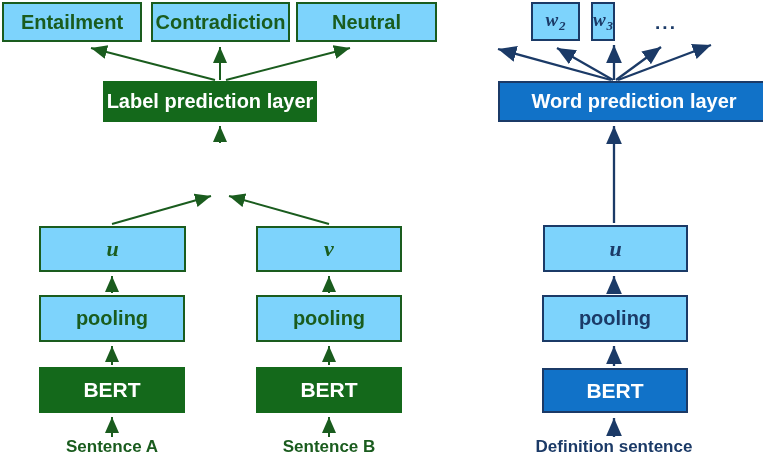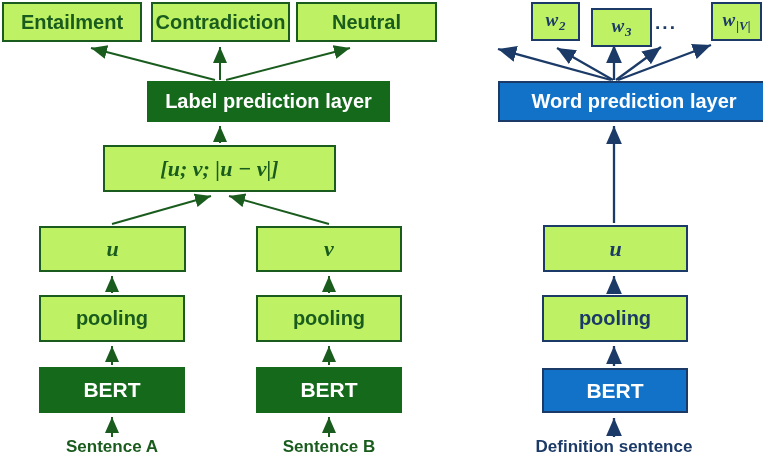--- a/index.html
+++ b/index.html
@@ -12,21 +12,21 @@
   }
   html,body{margin:0;padding:0;background:var(--bg);}
   #canvas{
     position:relative;width:763px;height:458px;background:var(--bg);
     font-family:"Liberation Sans", sans-serif;overflow:hidden;
   }
   #arrows{position:absolute;left:0;top:0;width:763px;height:458px;}
   .box{
     position:absolute;box-sizing:border-box;display:flex;
     align-items:center;justify-content:center;text-align:center;
-    background:#bef264;border:2px solid;
+    background:#7dd3fc;border:2px solid;
   }
   .g-outline{border-color:var(--green-dark);color:var(--green-dark);font-weight:600;font-size:20px;}
   .g-solid{background:var(--green-fill);border-color:var(--green-fill);color:var(--white-text);font-weight:600;font-size:20px;}
   .b-outline{border-color:var(--navy);color:var(--navy);font-weight:600;font-size:20px;}
   .b-solid{background:var(--blue-fill);border-color:var(--navy);color:var(--white-text);font-weight:600;font-size:20px;}
   .math{font-family:"Liberation Serif", serif;font-style:italic;font-weight:700;font-size:22px;}
   .wbox{font-family:"Liberation Serif", serif;font-style:italic;font-weight:700;font-size:19px;}
   .wbox sub{font-size:13px;font-style:italic;vertical-align:-4px;margin-left:1px;}
   .inlabel{
     position:absolute;text-align:center;font-weight:700;font-size:17px;
@@ -86,27 +86,24 @@
   <div class="box g-outline" style="left:2px;top:2px;width:140px;height:40px;">
     <span>Entailment</span>
   </div>
   <div class="box g-outline" style="left:151px;top:2px;width:139px;height:40px;">
     <span>Contradiction</span>
   </div>
   <div class="box g-outline" style="left:296px;top:2px;width:141px;height:40px;">
     <span>Neutral</span>
   </div>
 
-  <div class="box g-solid" style="left:103px;top:81px;width:243px;height:41px;margin-left:44px;">
+  <div class="box g-solid" style="left:103px;top:81px;width:214px;height:41px;">
     <span>Label prediction layer</span>
   </div>
 
-  <div class="box g-outline math" style="left:103px;top:145px;width:233px;height:47px;">
-    <span>[u; v; |u − v|]</span>
-  </div>
 
   <div class="box g-outline math" style="left:39px;top:226px;width:147px;height:46px;">
     <span>u</span>
   </div>
   <div class="box g-outline math" style="left:256px;top:226px;width:146px;height:46px;">
     <span>v</span>
   </div>
 
   <div class="box g-outline" style="left:39px;top:295px;width:146px;height:47px;">
     <span>pooling</span>
@@ -121,27 +118,24 @@
   <div class="box g-solid" style="left:256px;top:367px;width:146px;height:46px;font-size:21px;">
     <span>BERT</span>
   </div>
 
   <div class="inlabel green" style="left:32px;top:437px;width:160px;">Sentence A</div>
   <div class="inlabel green" style="left:249px;top:437px;width:160px;">Sentence B</div>
 
   <div class="box b-outline wbox" style="left:531px;top:2px;width:49px;height:39px;">
     <span><span>w</span><sub>2</sub></span>
   </div>
-  <div class="box b-outline wbox" style="left:591px;top:8px;width:61px;height:39px;">
+  <div class="box b-outline wbox" style="left:591px;top:2px;width:24px;height:39px;">
     <span><span>w</span><sub>3</sub></span>
   </div>
   <div class="ellipsis" style="left:648px;top:12px;width:36px;text-align:center;">...</div>
-  <div class="box b-outline wbox" style="left:711px;top:2px;width:51px;height:39px;">
-    <span><span>w</span><sub>|V|</sub></span>
-  </div>
 
   <div class="box b-solid" style="left:498px;top:81px;width:272px;height:41px;">
     <span>Word prediction layer</span>
   </div>
 
   <div class="box b-outline math" style="left:543px;top:225px;width:145px;height:47px;">
     <span>u</span>
   </div>
 
   <div class="box b-outline" style="left:542px;top:295px;width:146px;height:47px;">

